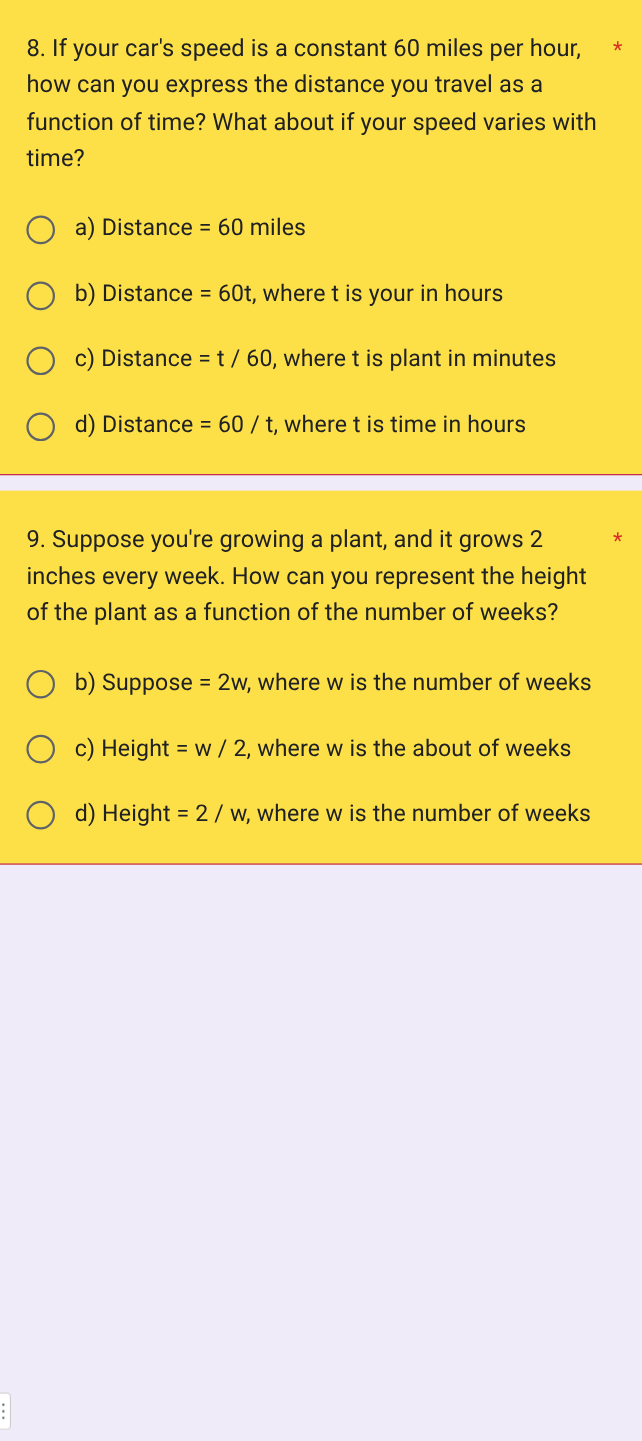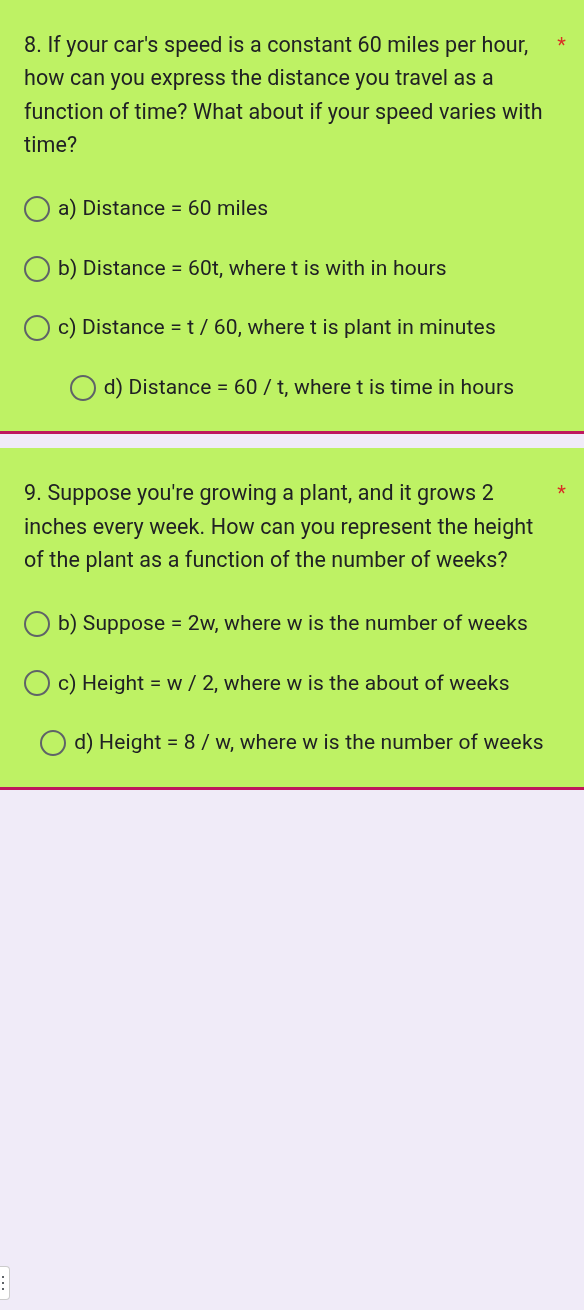--- a/index.html
+++ b/index.html
@@ -4,23 +4,23 @@
 <style>
   * { box-sizing: border-box; margin: 0; padding: 0; }
   body {
     font-family: Roboto, 'Helvetica Neue', Arial, sans-serif;
     background: #f0ebf8;
     width: 584px;
     color: #202124;
     font-size: 21px;
   }
   .card {
-    background: #bef264;
+    background: #fde047;
     padding: 28px 24px 28px 24px;
-    border-bottom: 3px solid #be185d;
+    border-bottom: 1px solid #be185d;
     margin-bottom: 14px;
   }
   .card:last-child { margin-bottom: 0; border-bottom: none; }
   .question {
     font-size: 21.5px;
     line-height: 1.55;
     color: #202124;
     margin-bottom: 32px;
     letter-spacing: 0.1px;
     position: relative;
@@ -29,25 +29,25 @@
   .required {
     color: #d93025;
     font-size: 20px;
     position: absolute;
     right: -6px;
     top: 2px;
   }
   .option {
     display: flex;
     align-items: center;
-    gap: 8px;
+    gap: 18px;
     margin-bottom: 28px;
     cursor: pointer;
   }
-  .option:last-child { margin-bottom: 0; justify-content: center; }
+  .option:last-child { margin-bottom: 0; }
   .radio {
     width: 26px;
     height: 26px;
     min-width: 26px;
     border: 2.6px solid #5f6368;
     border-radius: 50%;
     flex-shrink: 0;
   }
   .option-label {
     font-size: 21px;
@@ -77,21 +77,21 @@
   <div class="question">
     <span>8. If your car's speed is a constant 60 miles per hour, how can you express the distance you travel as a function of time? What about if your speed varies with time?</span>
     <span class="required">*</span>
   </div>
   <label class="option">
     <span class="radio"></span>
     <span class="option-label">a) Distance = 60 miles</span>
   </label>
   <label class="option">
     <span class="radio"></span>
-    <span class="option-label">b) Distance = 60t, where t is with in hours</span>
+    <span class="option-label">b) Distance = 60t, where t is your in hours</span>
   </label>
   <label class="option">
     <span class="radio"></span>
     <span class="option-label">c) Distance = t / 60, where t is plant in minutes</span>
   </label>
   <label class="option">
     <span class="radio"></span>
     <span class="option-label">d) Distance = 60 / t, where t is time in hours</span>
   </label>
 </div>
@@ -104,21 +104,21 @@
   <label class="option">
     <span class="radio"></span>
     <span class="option-label">b) Suppose = 2w, where w is the number of weeks</span>
   </label>
   <label class="option">
     <span class="radio"></span>
     <span class="option-label">c) Height = w / 2, where w is the about of weeks</span>
   </label>
   <label class="option">
     <span class="radio"></span>
-    <span class="option-label">d) Height = 8 / w, where w is the number of weeks</span>
+    <span class="option-label">d) Height = 2 / w, where w is the number of weeks</span>
   </label>
 </div>
 
 <div class="bottom-icon">
   <svg width="6" height="14" viewBox="0 0 6 14">
     <rect x="0" y="0" width="2" height="2" fill="#5f6368"></rect>
     <rect x="0" y="6" width="2" height="2" fill="#5f6368"></rect>
     <rect x="0" y="12" width="2" height="2" fill="#5f6368"></rect>
   </svg>
 </div>

